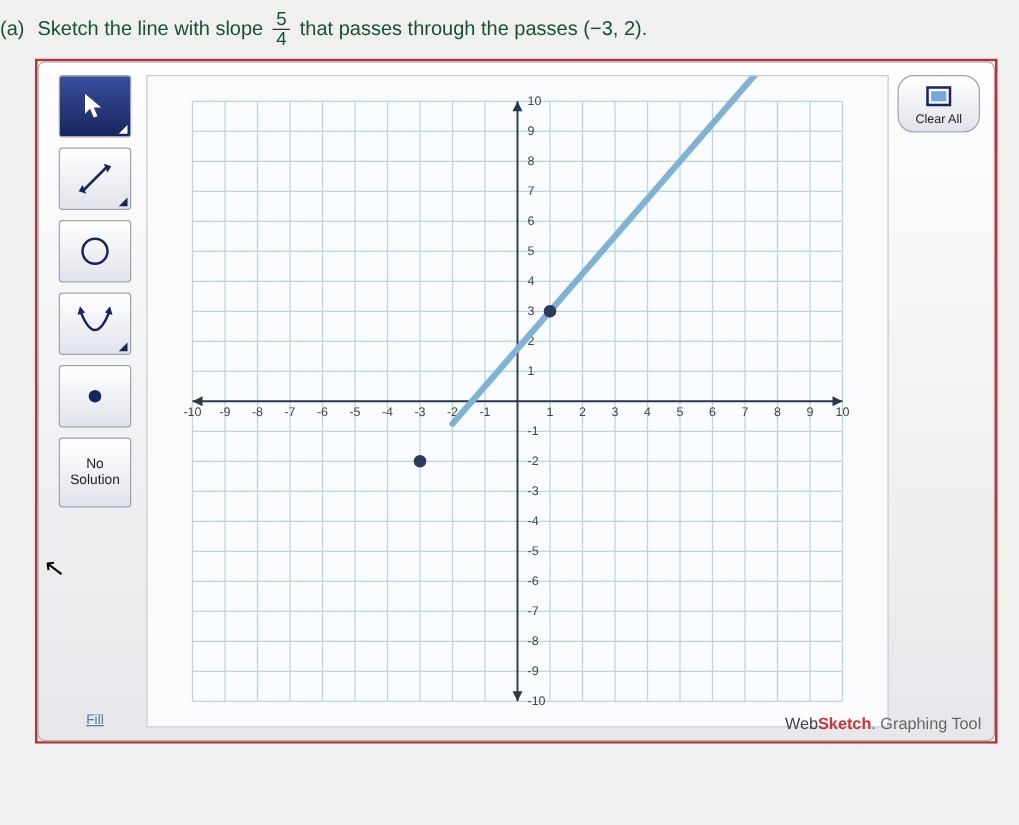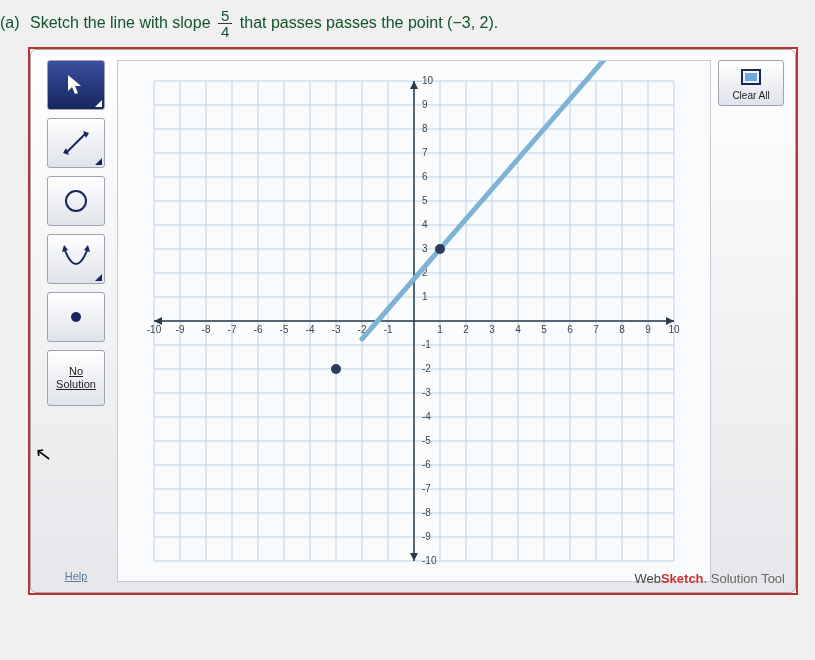--- a/index.html
+++ b/index.html
@@ -76,21 +76,20 @@
     width: 56px;
     height: 54px;
     background: linear-gradient(#fff,#e0e3ea);
     border:1px solid #9ea3b1;
     border-radius:3px;
     font-size:11px;
     text-align:center;
     display:flex;align-items:center;justify-content:center;
     line-height:1.2;
     color:#222;
-    text-decoration:underline;
   }
   .help {
     margin-top: auto;
     font-size: 11px;
     color: #5b7a99;
     text-decoration: underline;
     padding-top: 40px;
   }
   .plot-area {
     flex: 1 1 auto;
@@ -101,21 +100,21 @@
     margin: 0 6px;
   }
   .right-tools {
     width: 68px;
     flex: 0 0 68px;
     display:flex;flex-direction:column;gap:6px;align-items:center;
   }
   .right-btn {
     width: 60px;
     background: linear-gradient(#fff,#e0e3ea);
-    border:1px solid #9ea3b1;border-radius:3px;
+    border:1px solid #9ea3b1;border-radius:13px;
     text-align:center;
     padding:6px 2px 4px;
     font-size:10px;color:#222;
   }
   .right-btn .ico{ display:block; margin:0 auto 3px; width:24px;height:20px; }
   .branding {
     position:absolute; right:10px; bottom:6px;
     font-size:13px;color:#666;
   }
   .branding .wa1{color:#444;margin-top:36px;}
@@ -135,21 +134,21 @@
 </head>
 <body>
 
 <div class="question">
   <span class="part">(a)</span>
   <span>Sketch the line with slope</span>
   <span class="frac">
     <span class="num">5</span>
     <span class="den">4</span>
   </span>
-  <span>that passes passes the point</span>
+  <span>that passes through the passes</span>
   <span>(−3, 2)</span><span>.</span>
 </div>
 
 <div class="graph-frame">
   <div class="tool-wrap">
     <span class="cursor-outside">↖</span>
     <div class="left-tools">
       <div class="tool-btn active">
         <svg width="20" height="22" viewBox="0 0 20 22">
             <path d="M2 1 L2 17 L6 13 L9 20 L12 19 L9 12 L15 12 Z" fill="#fff"></path>
@@ -180,21 +179,21 @@
       <div class="tool-btn">
         <svg width="14" height="14" viewBox="0 0 14 14">
             <circle cx="7" cy="7" r="5" fill="#16255d"></circle>
           </svg>
       </div>
       <div class="no-sol">
         <span style="white-space:pre-line">No
 Solution</span>
       </div>
       <a class="help">
-        <span>Help</span>
+        <span>Fill</span>
       </a>
     </div>
 
     <div class="plot-area">
       <svg class="plot" id="plot-svg" viewBox="0 0 560 520">
           <line x1="20" y1="500" x2="20" y2="20" class="grid-line"></line>
           <line x1="46" y1="500" x2="46" y2="20" class="grid-line"></line>
           <line x1="72" y1="500" x2="72" y2="20" class="grid-line"></line>
           <line x1="98" y1="500" x2="98" y2="20" class="grid-line"></line>
           <line x1="124" y1="500" x2="124" y2="20" class="grid-line"></line>
@@ -293,16 +292,16 @@
           <svg width="24" height="20" viewBox="0 0 24 20">
               <rect x="3" y="3" width="18" height="14" fill="none" stroke="#16255d" stroke-width="2"></rect>
               <rect x="6" y="6" width="12" height="8" fill="#6fa8dc"></rect>
             </svg>
         </span>
         <span>Clear All</span>
       </div>
     </div>
 
     <div class="branding">
-      <span class="wa1">Web</span><span class="wa2">Sketch</span><span>. Solution Tool</span>
+      <span class="wa1">Web</span><span class="wa2">Sketch</span><span>. Graphing Tool</span>
     </div>
   </div>
 </div>
 
 </body></html>

